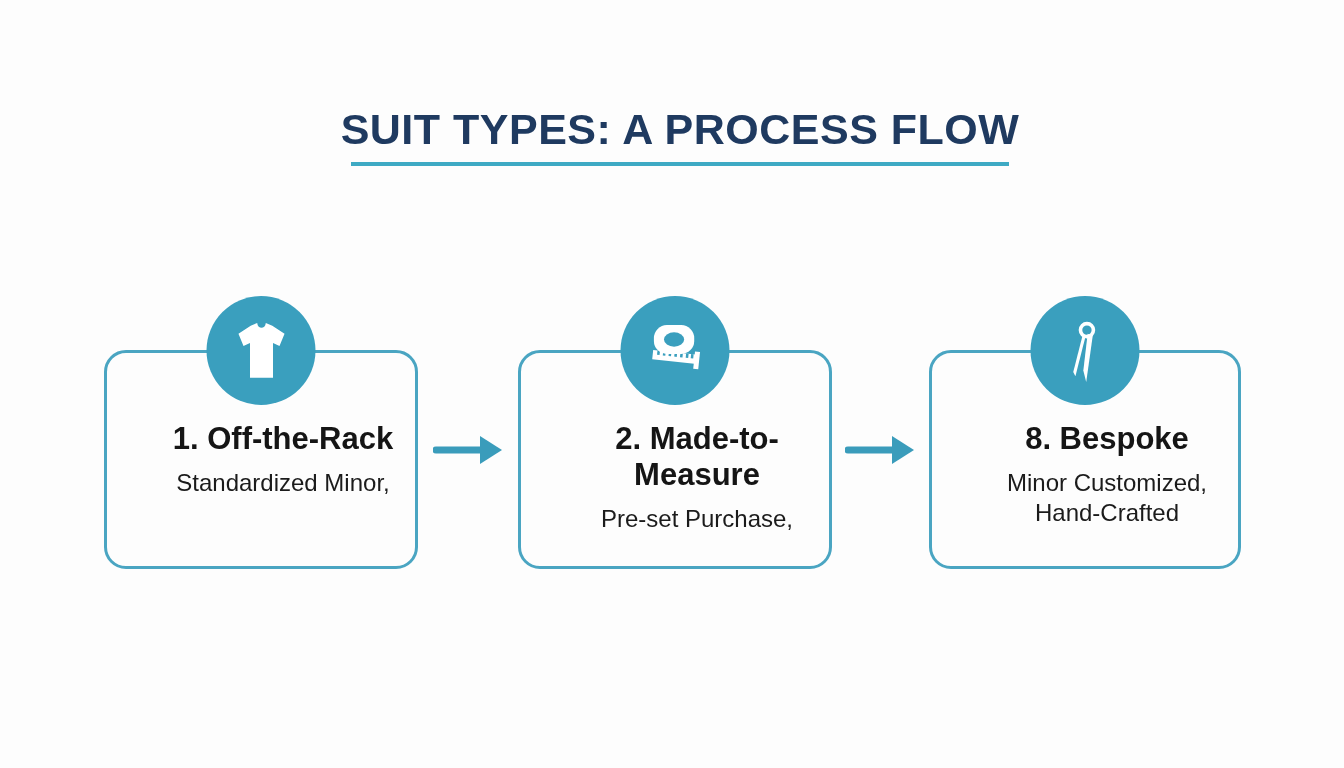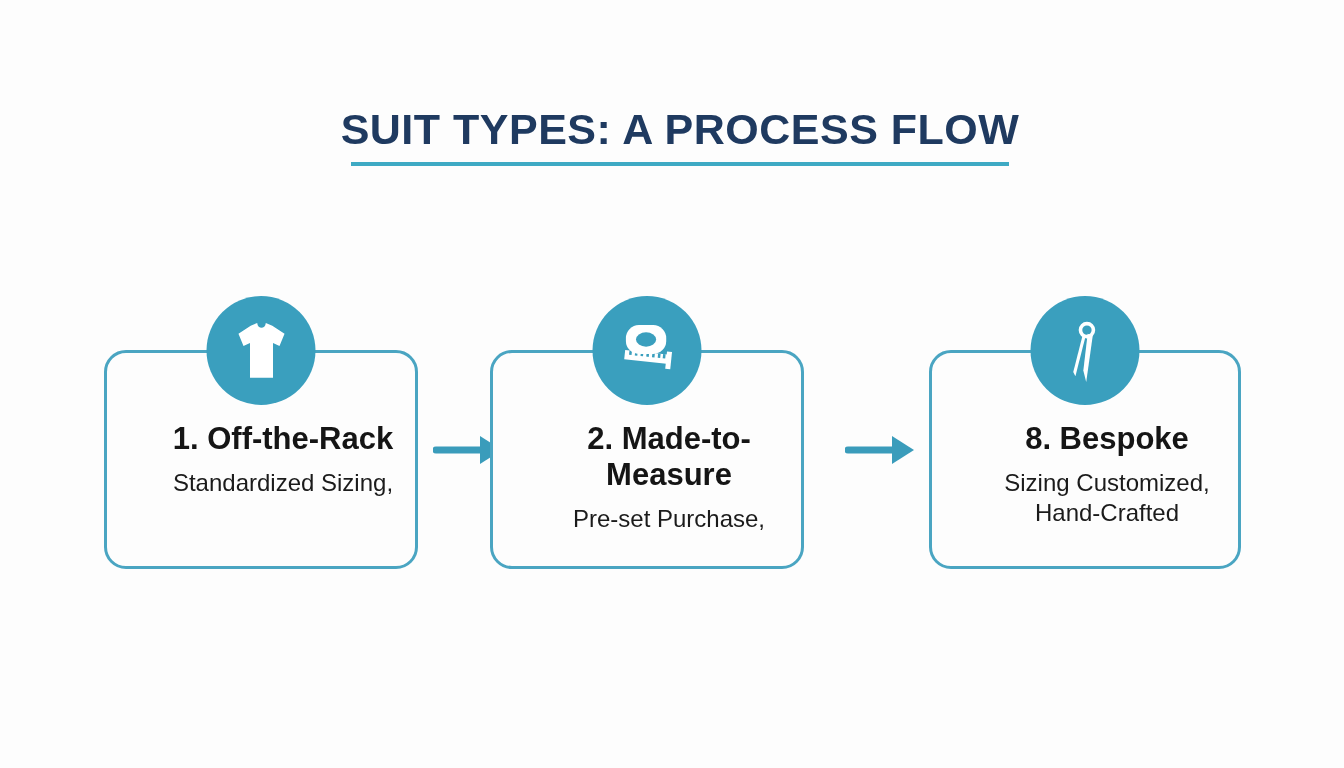--- a/index.html
+++ b/index.html
@@ -43,21 +43,21 @@
     top: 342px;
     width: 314px;
     height: 219px;
     background: #fdfdfd;
     border: 3px solid #4aa5c2;
     border-radius: 22px;
     text-align: center;
     padding-left: 44px;
   }
   .step-1 { left: 104px; }
-  .step-2 { left: 490px; }
+  .step-2 { left: 518px; }
   .step-3 { left: 929px; width: 312px; }
   .icon-circle {
     position: absolute;
     top: -57px;
     left: 50%;
     transform: translateX(-50%);
     width: 109px;
     height: 109px;
     border-radius: 50%;
     background: #3a9fbe;
@@ -102,21 +102,21 @@
   </div>
 
   <div class="step step-1">
     <div class="icon-circle">
       <svg viewBox="0 0 100 100">
         <path fill="#ffffff" d="M35 15 L44 11 C45 20 55 20 56 11 L65 15 L82 26 L75 43 L66 39 L66 87 L34 87 L34 39 L25 43 L18 26 Z"></path>
       </svg>
     </div>
     <div class="step-title">1. Off-the-Rack</div>
     <div class="step-desc">
-      <span>Standardized Sizing,</span><br>
+      <span>Standardized Minor,</span><br>
     </div>
   </div>
 
   <div class="flow-arrow flow-arrow-1">
     <svg viewBox="0 0 72 36">
       <line x1="3" y1="18" x2="51" y2="18" stroke="#3a9cbb" stroke-width="7" stroke-linecap="round"></line>
       <polygon points="47,4 69,18 47,32" fill="#3a9cbb"></polygon>
     </svg>
   </div>
 
@@ -154,18 +154,18 @@
   <div class="step step-3">
     <div class="icon-circle">
       <svg viewBox="0 0 100 100">
         <circle cx="52" cy="21" r="9" fill="none" stroke="#ffffff" stroke-width="5"></circle>
         <polygon points="53,26 60,29 51,93 47,77" fill="#ffffff"></polygon>
         <polygon points="46,28 50,30 36,85 33,79" fill="#ffffff"></polygon>
       </svg>
     </div>
     <div class="step-title">8. Bespoke</div>
     <div class="step-desc">
-      <span>Sizing Customized,</span><br>
+      <span>Minor Customized,</span><br>
       <span>Hand-Crafted</span>
     </div>
   </div>
 
 </div>
 
 </body></html>

